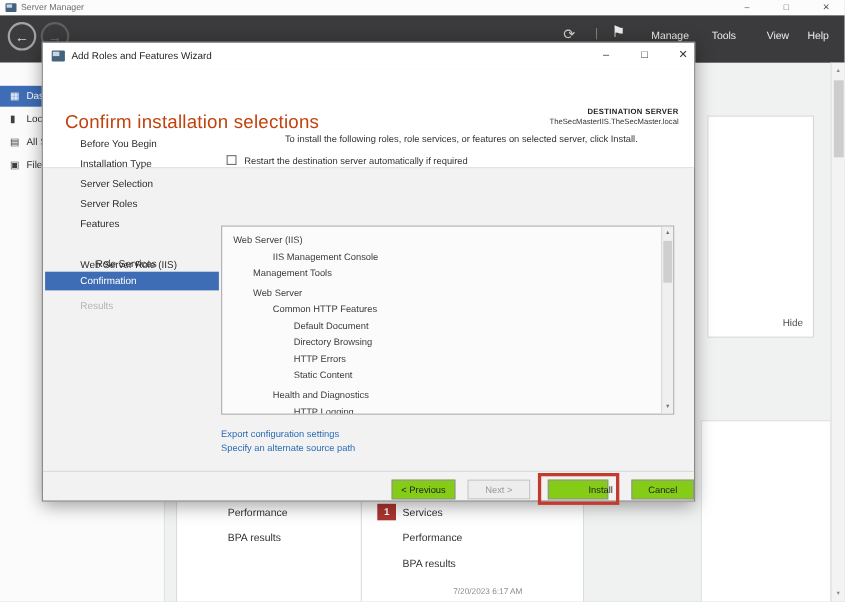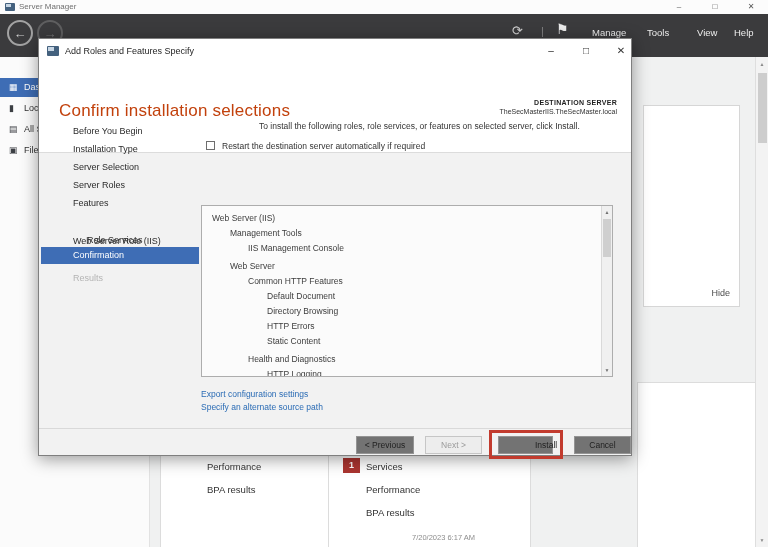--- a/index.html
+++ b/index.html
@@ -95,21 +95,21 @@
   .gap { margin-top:3px; }
   .tree-scroll { position:absolute; right:0; top:0; width:11px; height:100%; background:#f0f0f0; border-left:1px solid #d9d9d9; }
   .tree-scroll .arr { position:absolute; left:0; width:10px; text-align:center; font-size:5px; color:#707070; }
   .tree-scroll .up { top:3px; } .tree-scroll .down { bottom:3px; }
   .tree-scroll .thumb { position:absolute; left:1px; top:13px; width:8px; height:38px; background:#cfcfcf; }
 
   .w-link { position:absolute; left:1px; font-size:8.5px; color:#2b6cb5; white-space:nowrap; }
   .wl-0 { top:274px; } .wl-1 { top:287px; }
 
   .w-footer-line { position:absolute; left:0; top:389px; width:100%; border-top:1px solid #d9d9d9; }
-  .w-btn { position:absolute; top:397px; height:18px; background:#737373; border:1px solid #949494;
+  .w-btn { position:absolute; top:397px; height:18px; background:#84cc16; border:1px solid #949494;
     font-size:8.5px; color:#1f1f1f; text-align:center; line-height:16px; font-family:"Liberation Sans", sans-serif; }
   .b-prev { left:317px; width:58px; }
   .b-next { left:386px; width:57px; background:#ededed; border-color:#c6c6c6; color:#9b9b9b; }
   .b-install { left:459px; width:55px;padding-left:36px; }
   .b-cancel { left:535px; width:57px; }
   .red-annot { position:absolute; left:450px; top:391px; width:74px; height:29px; border:3px solid #c23b2e; pointer-events:none; }
 </style>
 </head>
 <body>
 
@@ -179,21 +179,21 @@
   <div class="sm-scrollbar">
     <span class="arr up">▲</span>
     <div class="thumb"></div>
     <span class="arr down">▼</span>
   </div>
 
   <div class="wizard">
 
     <div class="w-titlebar">
       <div class="w-icon"></div>
-      <div class="w-title">Add Roles and Features Specify</div>
+      <div class="w-title">Add Roles and Features Wizard</div>
       <div class="w-ctrl w-min">–</div>
       <div class="w-ctrl w-max">□</div>
       <div class="w-ctrl w-close">✕</div>
     </div>
 
     <div class="w-header">
       <div class="w-heading">Confirm installation selections</div>
       <div class="w-dest">
         <div class="w-dest-label">DESTINATION SERVER</div>
         <div class="w-dest-server">TheSecMasterIIS.TheSecMaster.local</div>
@@ -217,22 +217,22 @@
 
         <div class="w-chkrow">
           <div class="w-checkbox"></div>
           <div class="w-chklabel">Restart the destination server automatically if required</div>
         </div>
 
 
         <div class="w-treebox">
           <div class="tree-list">
             <div class="tree-item lvl0">Web Server (IIS)</div>
+            <div class="tree-item lvl2">IIS Management Console</div>
             <div class="tree-item lvl1">Management Tools</div>
-            <div class="tree-item lvl2">IIS Management Console</div>
             <div class="tree-item lvl1 gap">Web Server</div>
             <div class="tree-item lvl2">Common HTTP Features</div>
             <div class="tree-item lvl3">Default Document</div>
             <div class="tree-item lvl3">Directory Browsing</div>
             <div class="tree-item lvl3">HTTP Errors</div>
             <div class="tree-item lvl3">Static Content</div>
             <div class="tree-item lvl2 gap">Health and Diagnostics</div>
             <div class="tree-item lvl3">HTTP Logging</div>
           </div>
           <div class="tree-scroll">

